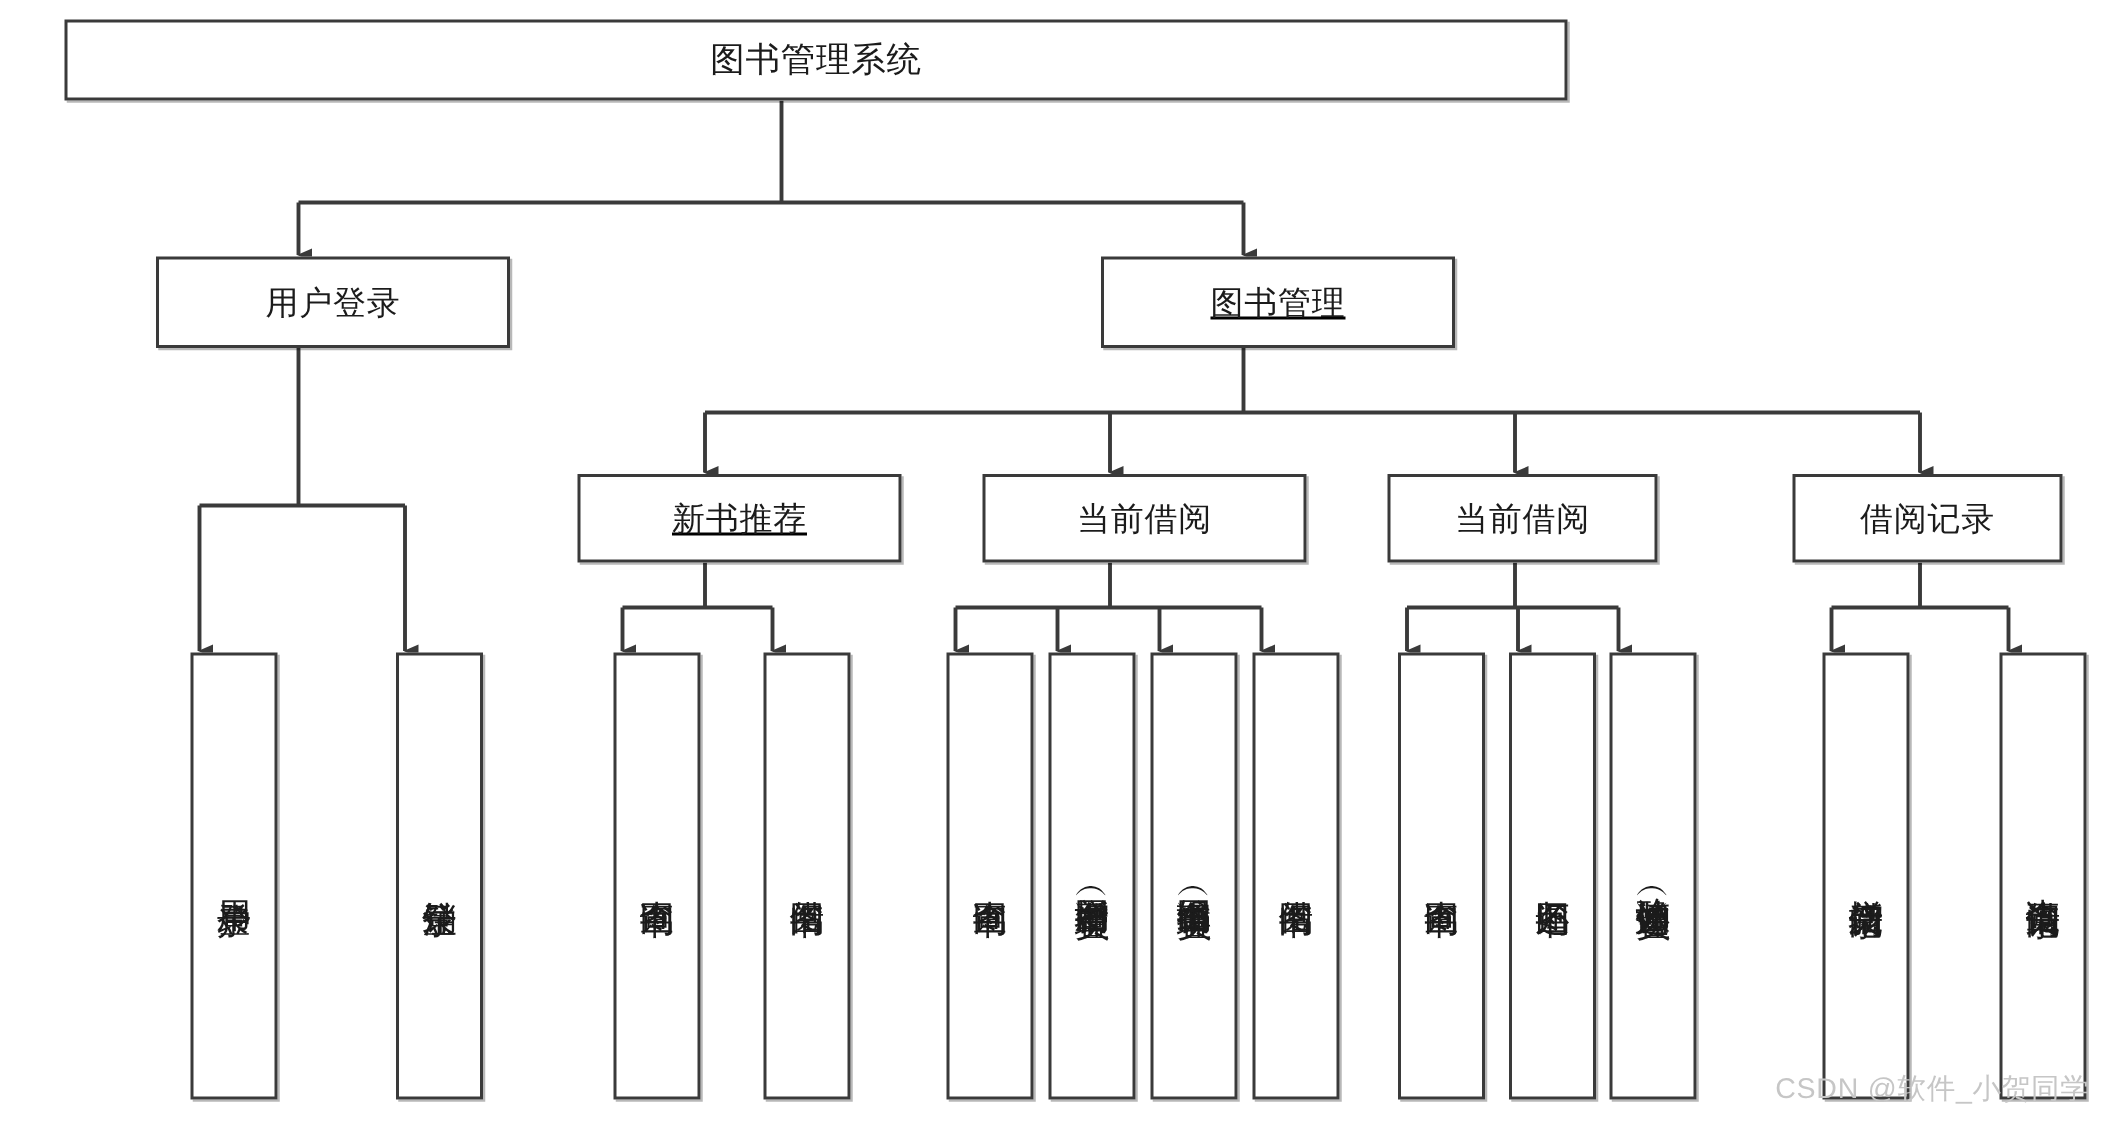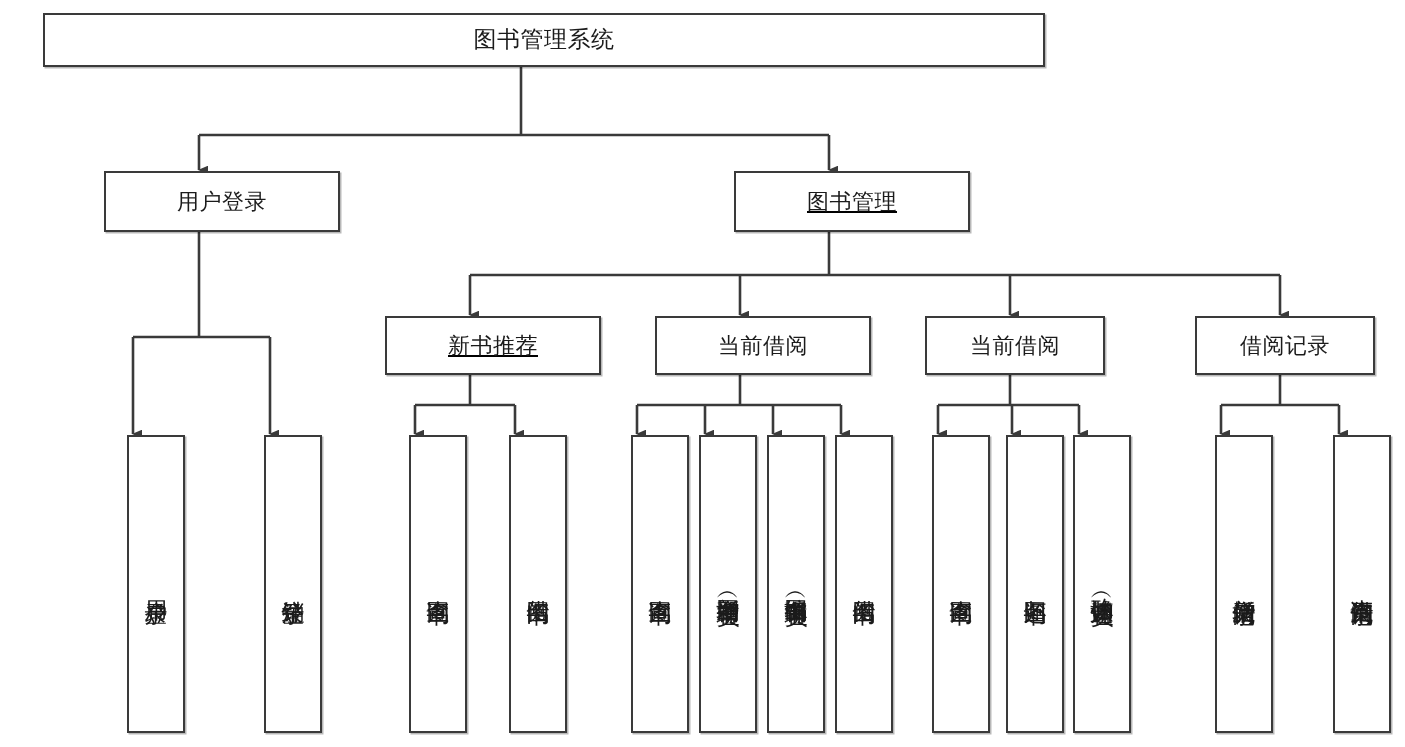--- a/index.html
+++ b/index.html
@@ -169,14 +169,15 @@
         <span class="node-label">确认归还（管理员）</span>
       </div>
       <div class="node-box vertical" style="left: 1192px; top: 435px; width: 58px; height: 298px;">
         <span class="node-label">新增借阅记录</span>
       </div>
       <div class="node-box vertical" style="left: 1310px; top: 435px; width: 58px; height: 298px;">
         <span class="node-label">查询借阅记录</span>
       </div>
     </div>
 
+  <div id="watermark">CSDN @软件_小贺同学</div>
 
 </div>
 
 </body></html>

